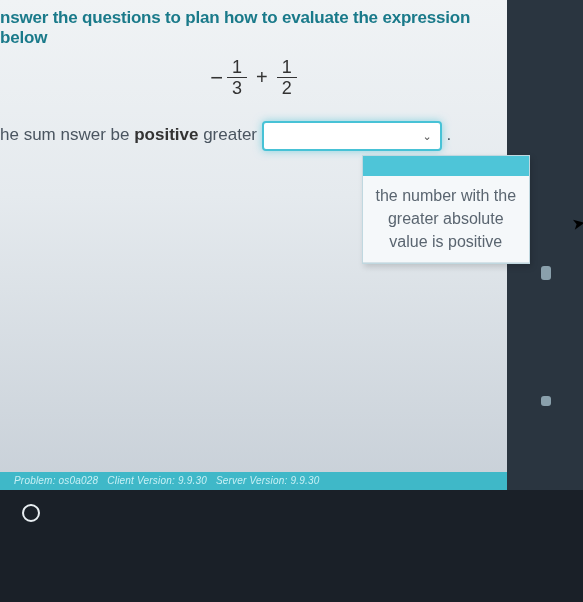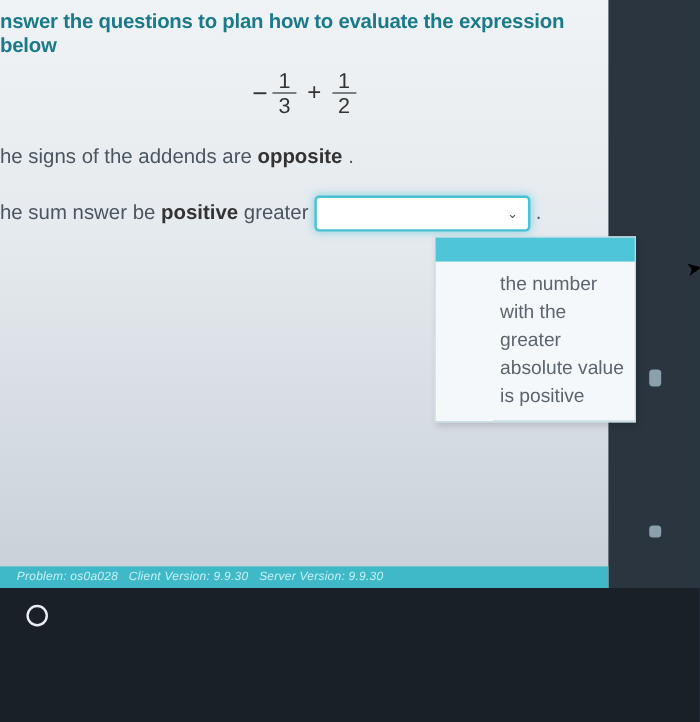--- a/index.html
+++ b/index.html
@@ -80,27 +80,26 @@
     border: 1px solid #c0d8e0;
     box-shadow: 2px 3px 6px rgba(0,0,0,0.15);
     z-index: 10;
   }
   .dd-header {
     height: 20px;
     background: #4ec5d8;
   }
   .dd-option {
     padding: 8px 6px;
-    text-align: left;
+    text-align: center;
     font-size: 16px;
     color: #5a6570;
     border-bottom: 1px solid #d5e2e8;
     line-height: 1.45;
     cursor: pointer;
-    margin-left: 48px;
   }
   .dd-option:last-child { border-bottom: none; }
   .scroll-thumb {
     position: absolute;
     right: -22px;
     top: 110px;
     width: 10px;
     height: 14px;
     background: #8aa0ac;
     border-radius: 3px;
@@ -168,23 +167,20 @@
       <span class="num">1</span>
       <span class="den">3</span>
     </span>
     <span class="plus">+</span>
     <span class="frac">
       <span class="num">1</span>
       <span class="den">2</span>
     </span>
   </div>
 
-  <div class="line">
-    <span>he signs of the addends are </span><span class="bold">opposite</span><span> .</span>
-  </div>
 
   <div class="line" style="position:relative;">
     <span>he sum nswer be </span><span class="bold">positive</span><span> greater</span>
     <span class="select-wrap">
       <span class="select-box">
         <span class="chev">⌄</span>
       </span>
       <div class="dropdown">
         <div class="dd-header"></div>
         <div class="dd-option">the number with the greater absolute value is positive</div>

